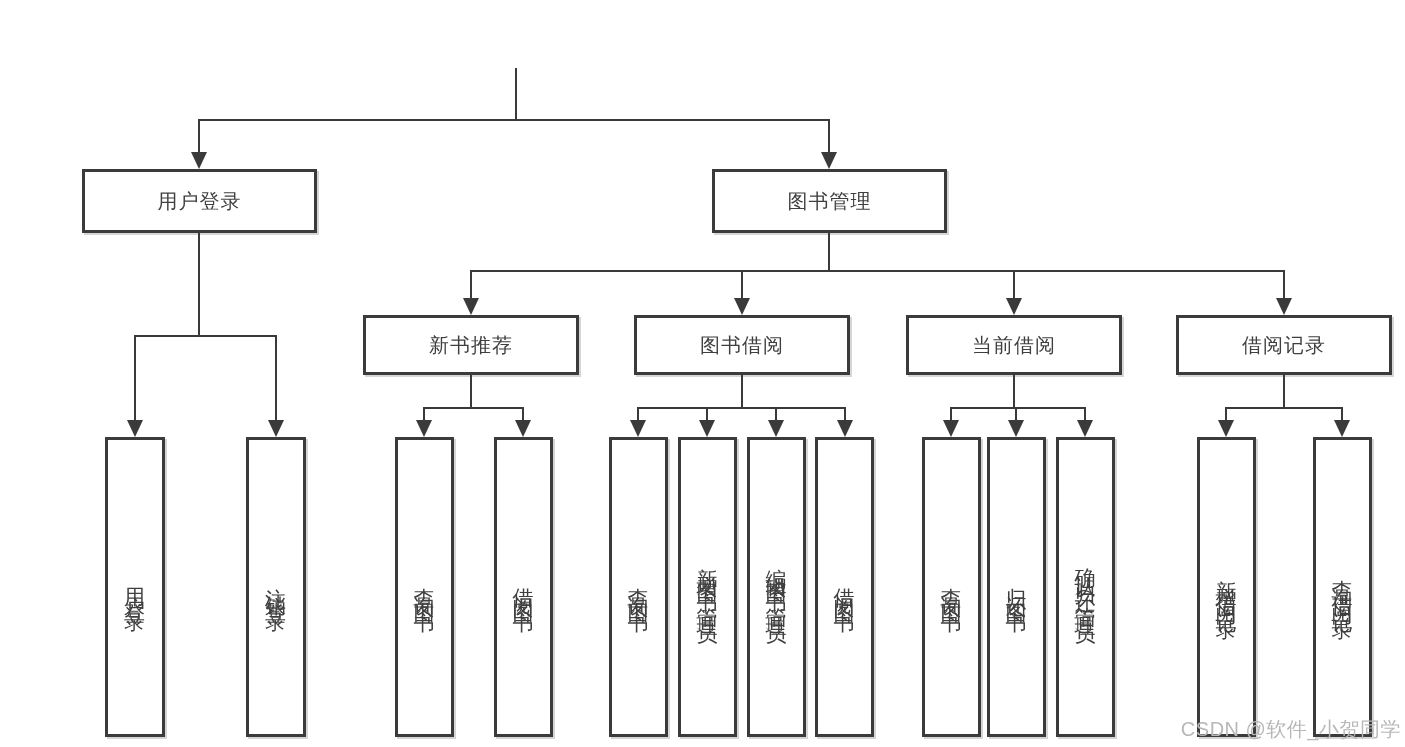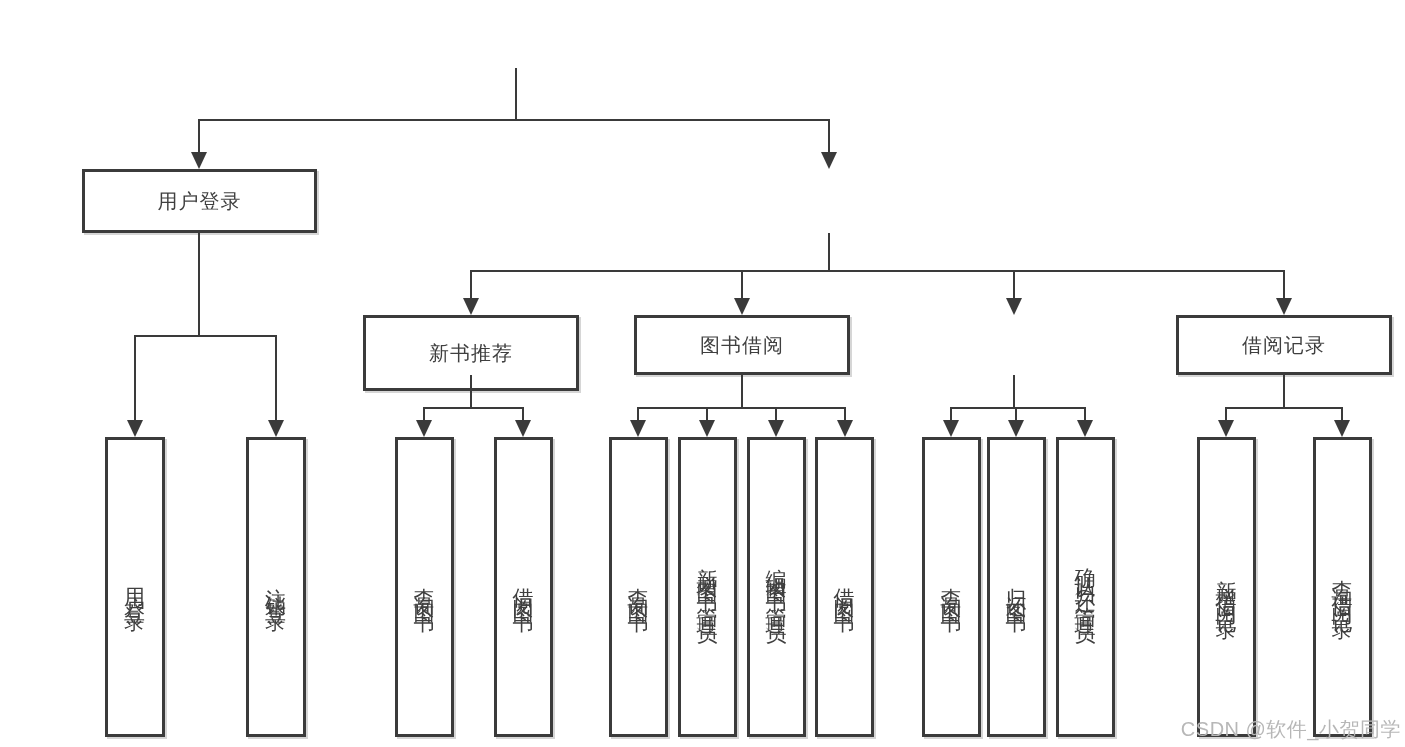--- a/index.html
+++ b/index.html
@@ -38,26 +38,32 @@
 </style>
 </head>
 <body>
 
 <div class="stage">
 
 
   <div class="box node" style="left:82px;top:169px;width:235px;height:64px;">
     <span>用户登录</span>
   </div>
+  <div class="box node" style="left:712px;top:169px;width:235px;height:64px;">
+    <span>图书管理</span>
+  </div>
 
-  <div class="box node" style="left:363px;top:315px;width:216px;height:76px;">
+  <div class="box node" style="left:363px;top:315px;width:216px;height:60px;">
     <span>新书推荐</span>
   </div>
   <div class="box node" style="left:634px;top:315px;width:216px;height:60px;text-align:center;">
     <span>图书借阅</span>
+  </div>
+  <div class="box node" style="left:906px;top:315px;width:216px;height:60px;">
+    <span>当前借阅</span>
   </div>
   <div class="box node" style="left:1176px;top:315px;width:216px;height:60px;">
     <span>借阅记录</span>
   </div>
 
   <div class="box leaf" style="left:105px;top:437px;width:60px;height:300px;">
     <span>用户登录</span>
   </div>
   <div class="box leaf" style="left:246px;top:437px;width:60px;height:300px;">
     <span>注销登录</span>

